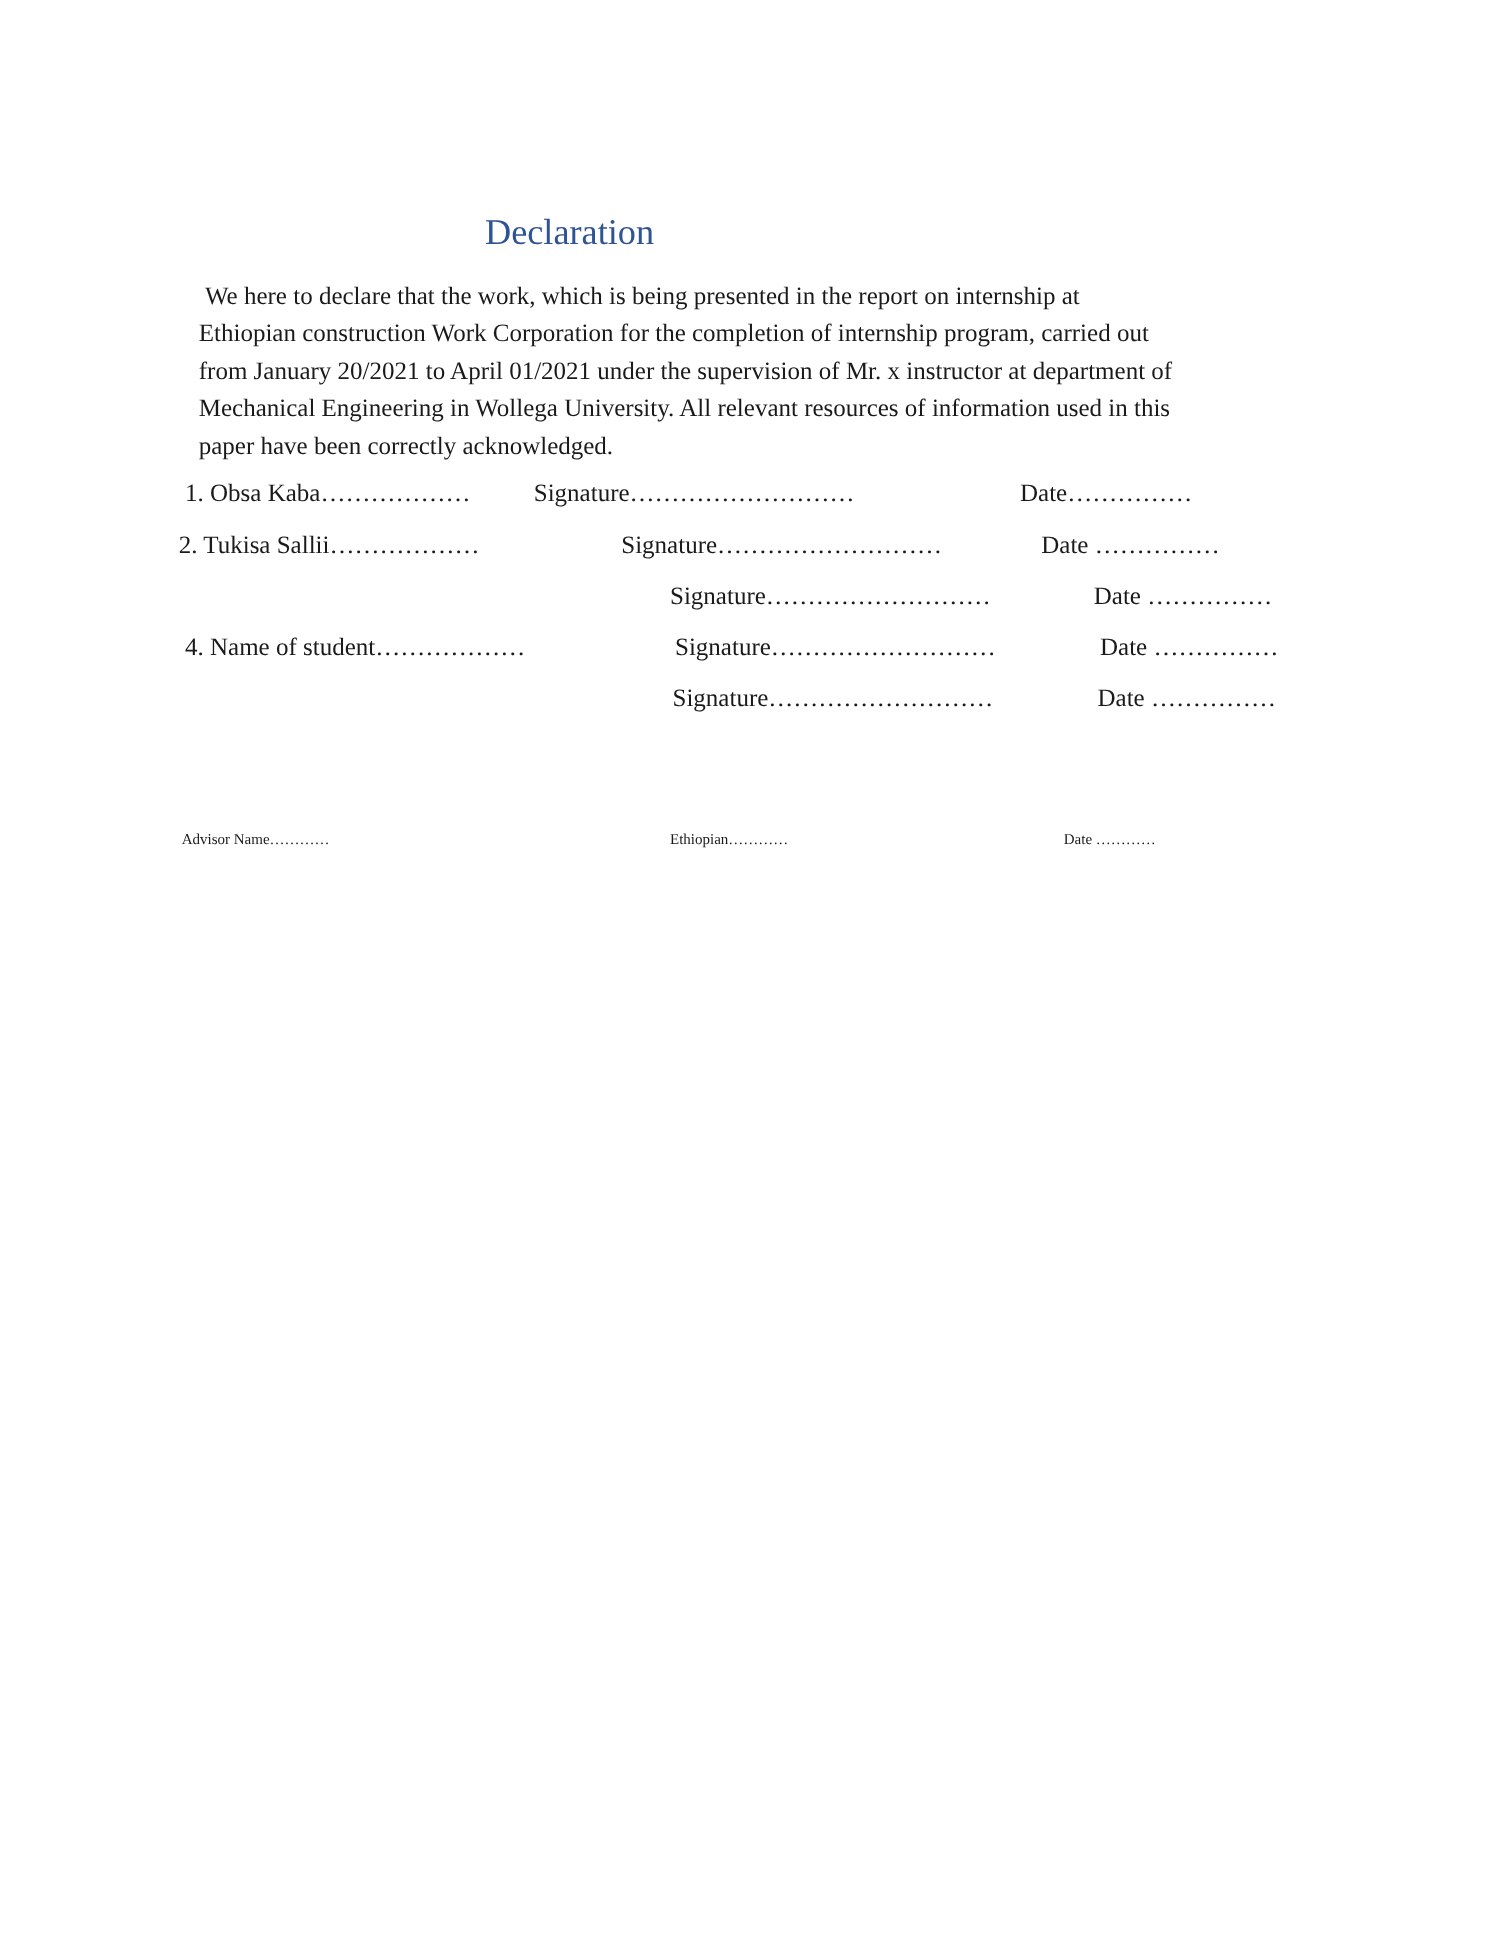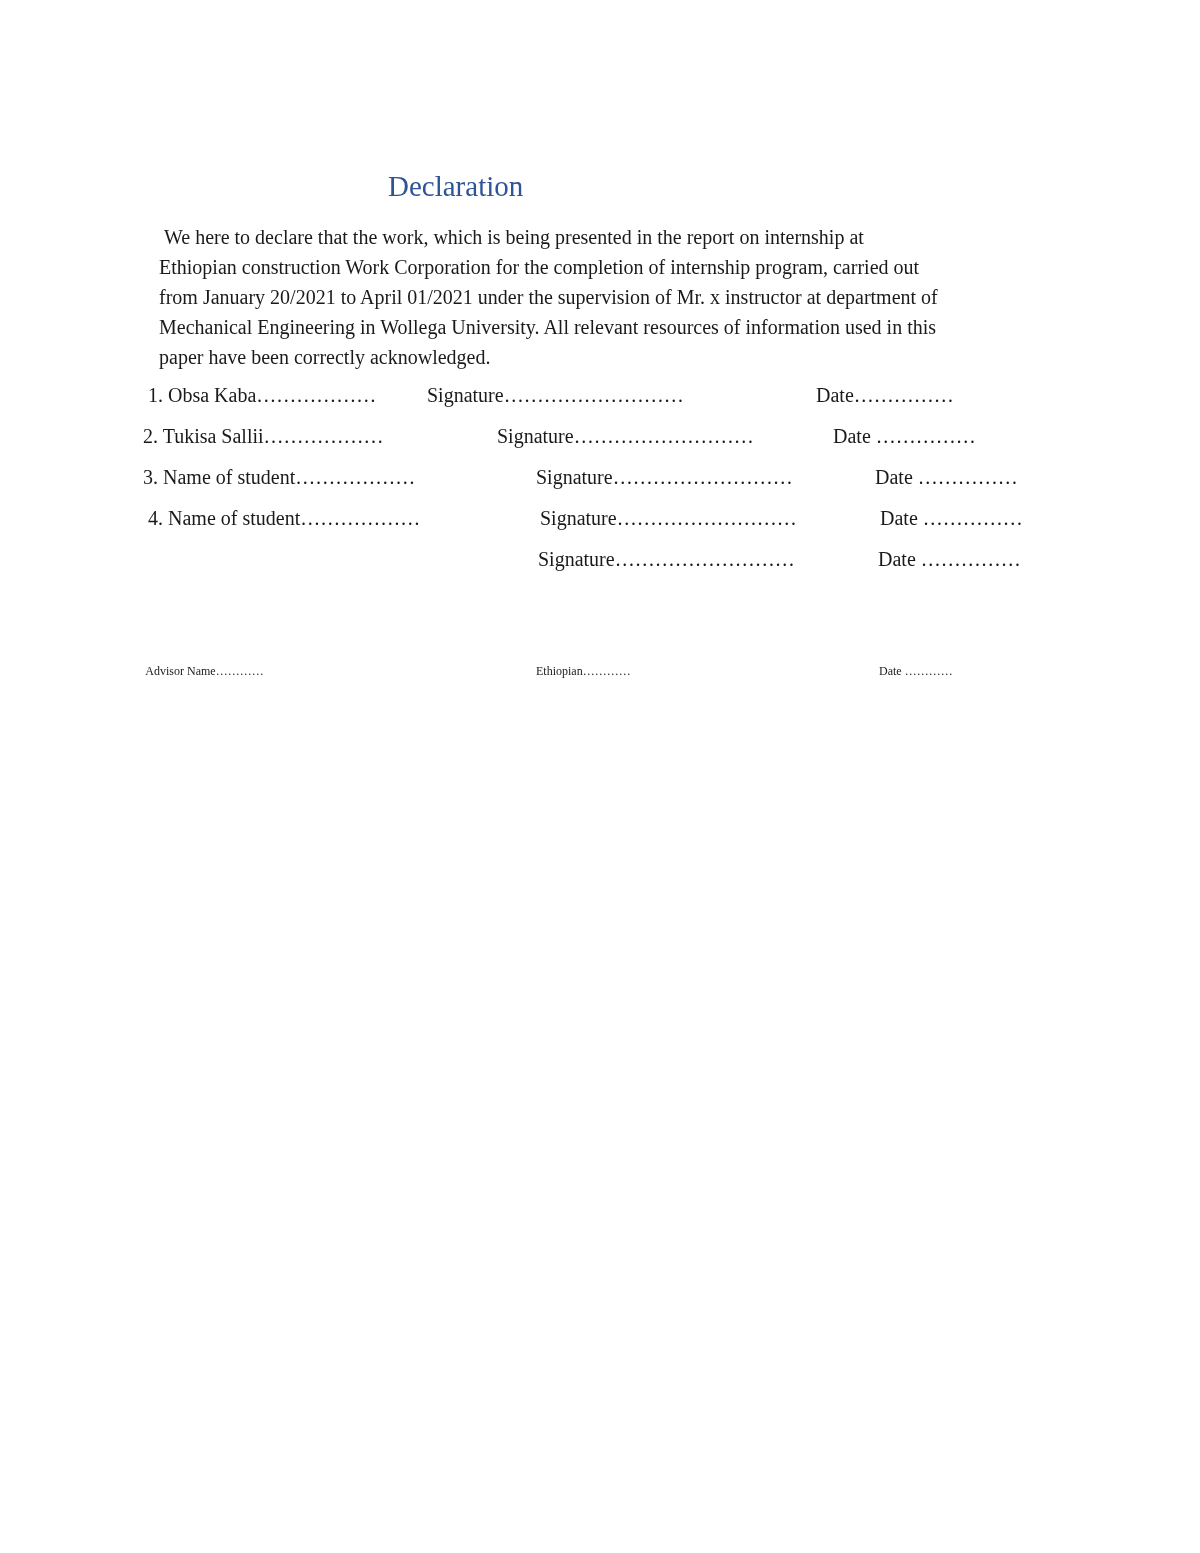--- a/index.html
+++ b/index.html
@@ -70,21 +70,21 @@
   .advisor-row {
     position: absolute;
     left: 143px;
     top: 644px;
     width: 935px;
     height: 41px;
     font-size: 12px;
     line-height: 30px;
   }
   .advisor-row .c-sig  { left: 393px; }
-  .advisor-row .c-date { left: 736px; }
+  .advisor-row .c-date { left: 708px; }
 </style>
 </head>
 <body>
 
 <div class="page">
   <h1 class="doc-title">Declaration</h1>
 
   <p class="para intro-para"> We here to declare that the work, which is being presented in the report on internship at
 Ethiopian construction Work Corporation for the completion of internship program, carried out
 from January 20/2021 to April 01/2021 under the supervision of Mr. x instructor at department of
@@ -96,21 +96,20 @@
         <span class="c-name"> 1. Obsa Kaba………………</span>
         <span class="c-sig">Signature………………………</span>
         <span class="c-date">Date……………</span>
       </div>
       <div class="sig-row">
         <span class="c-name">2. Tukisa Sallii………………</span>
         <span class="c-sig">Signature………………………</span>
         <span class="c-date">Date ……………</span>
       </div>
       <div class="sig-row">
-        <span class="c-name">3. Name of student………………</span>
         <span class="c-sig">Signature………………………</span>
         <span class="c-date">Date ……………</span>
       </div>
       <div class="sig-row">
         <span class="c-name"> 4. Name of student………………</span>
         <span class="c-sig">Signature………………………</span>
         <span class="c-date">Date ……………</span>
       </div>
       <div class="sig-row">
         <span class="c-sig">Signature………………………</span>

